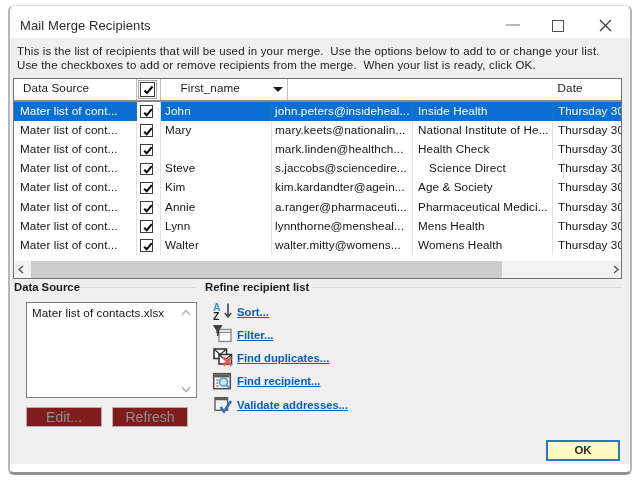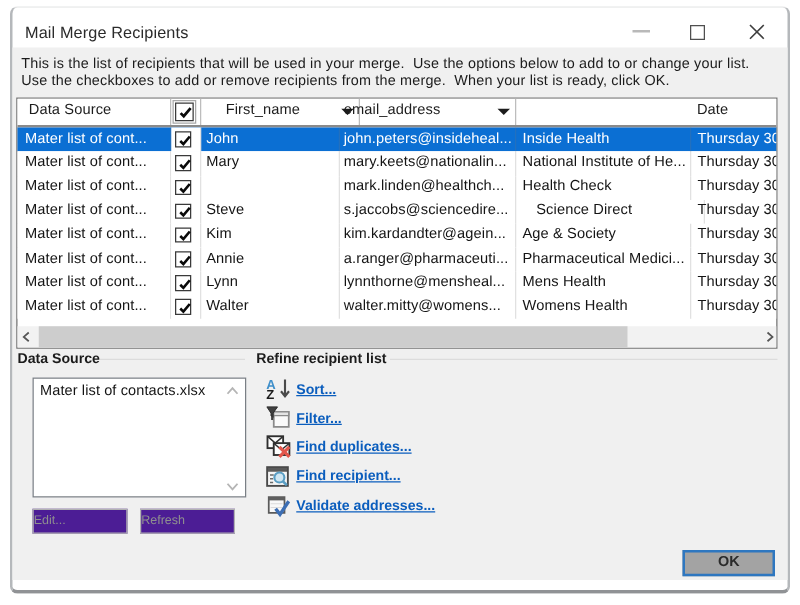--- a/index.html
+++ b/index.html
@@ -36,27 +36,27 @@
   .cb svg { position:absolute; left:0.5px; top:0.5px; }
 
   .hscroll { left:14px; top:261px; width:607px; height:17px; background:#f2f2f2; }
   .thumb { left:31px; top:261px; width:471px; height:17px; background:#cdcdcd; }
 
   .grplabel { font-size:11.3px; font-weight:bold; color:#1b1b1b; }
   .grpline { height:1px; background:#dcdcdc; }
 
   .listbox { left:26px; top:302px; width:171px; height:96px; background:#fff;
     border:1px solid #7a7f85; }
-  .btn { height:20px; background:#4c1d95; border:1px solid #b2b2b2;
-    color:#8f8f8f; font-size:10px; text-align:left; line-height:18px; }
+  .btn { height:20px; background:#7f1d1d; border:1px solid #b2b2b2;
+    color:#8f8f8f; font-size:14px; text-align:center; line-height:18px; }
 
   .link { font-size:11.3px; font-weight:bold; color:#0a5dbd;
     text-decoration:underline; white-space:nowrap; }
 
-  .okbtn { left:546px; top:440px; width:74px; height:21px; background:#a3a3a3;
+  .okbtn { left:546px; top:440px; width:74px; height:21px; background:#fef9c3;
     border:2px solid #2e77c0; color:#2b2b2b; font-size:11.5px; font-weight:bold;
     text-align:center; line-height:17px; }
 </style>
 </head>
 <body>
   <div class="abs frame"></div>
   <div class="abs body"></div>
   <div class="abs title">Mail Merge Recipients</div>
   <div class="abs mindash"></div>
   <div class="abs maxbox"></div>
@@ -71,24 +71,20 @@
 
   <div class="abs hdr" style="width:607px;">
     <div class="cell" style="left:0;width:123px;">
       <span class="ct" style="left:9px;">Data Source</span>
     </div>
     <div class="cell" style="left:123px;width:24px;"></div>
     <div class="cell" style="left:163px;width:111px;">
       <span class="ct" style="left:3.5px;">First_name</span>
       <span class="arr" style="right:4.5px;"></span>
     </div>
-    <div class="cell" style="left:258px;width:141px;">
-      <span class="ct" style="left:3px;">email_address</span>
-      <span class="arr" style="right:4.5px;"></span>
-    </div>
     <div class="cell" style="left:399px;width:140px;margin-top:23px;">
       <span class="ct" style="left:4px;">Publication</span>
       <span class="arr" style="right:4.5px;"></span>
     </div>
     <div class="cell" style="left:539px;width:68px;border-right:none;">
       <span class="ct" style="left:4.5px;">Date</span>
     </div>
   </div>
   <div class="abs cb" style="left:140px;top:82px;width:15px;height:14.5px;outline:1px solid #a8a8a8;outline-offset:1px;">
     <svg width="13" height="13" viewBox="0 0 13 13">

